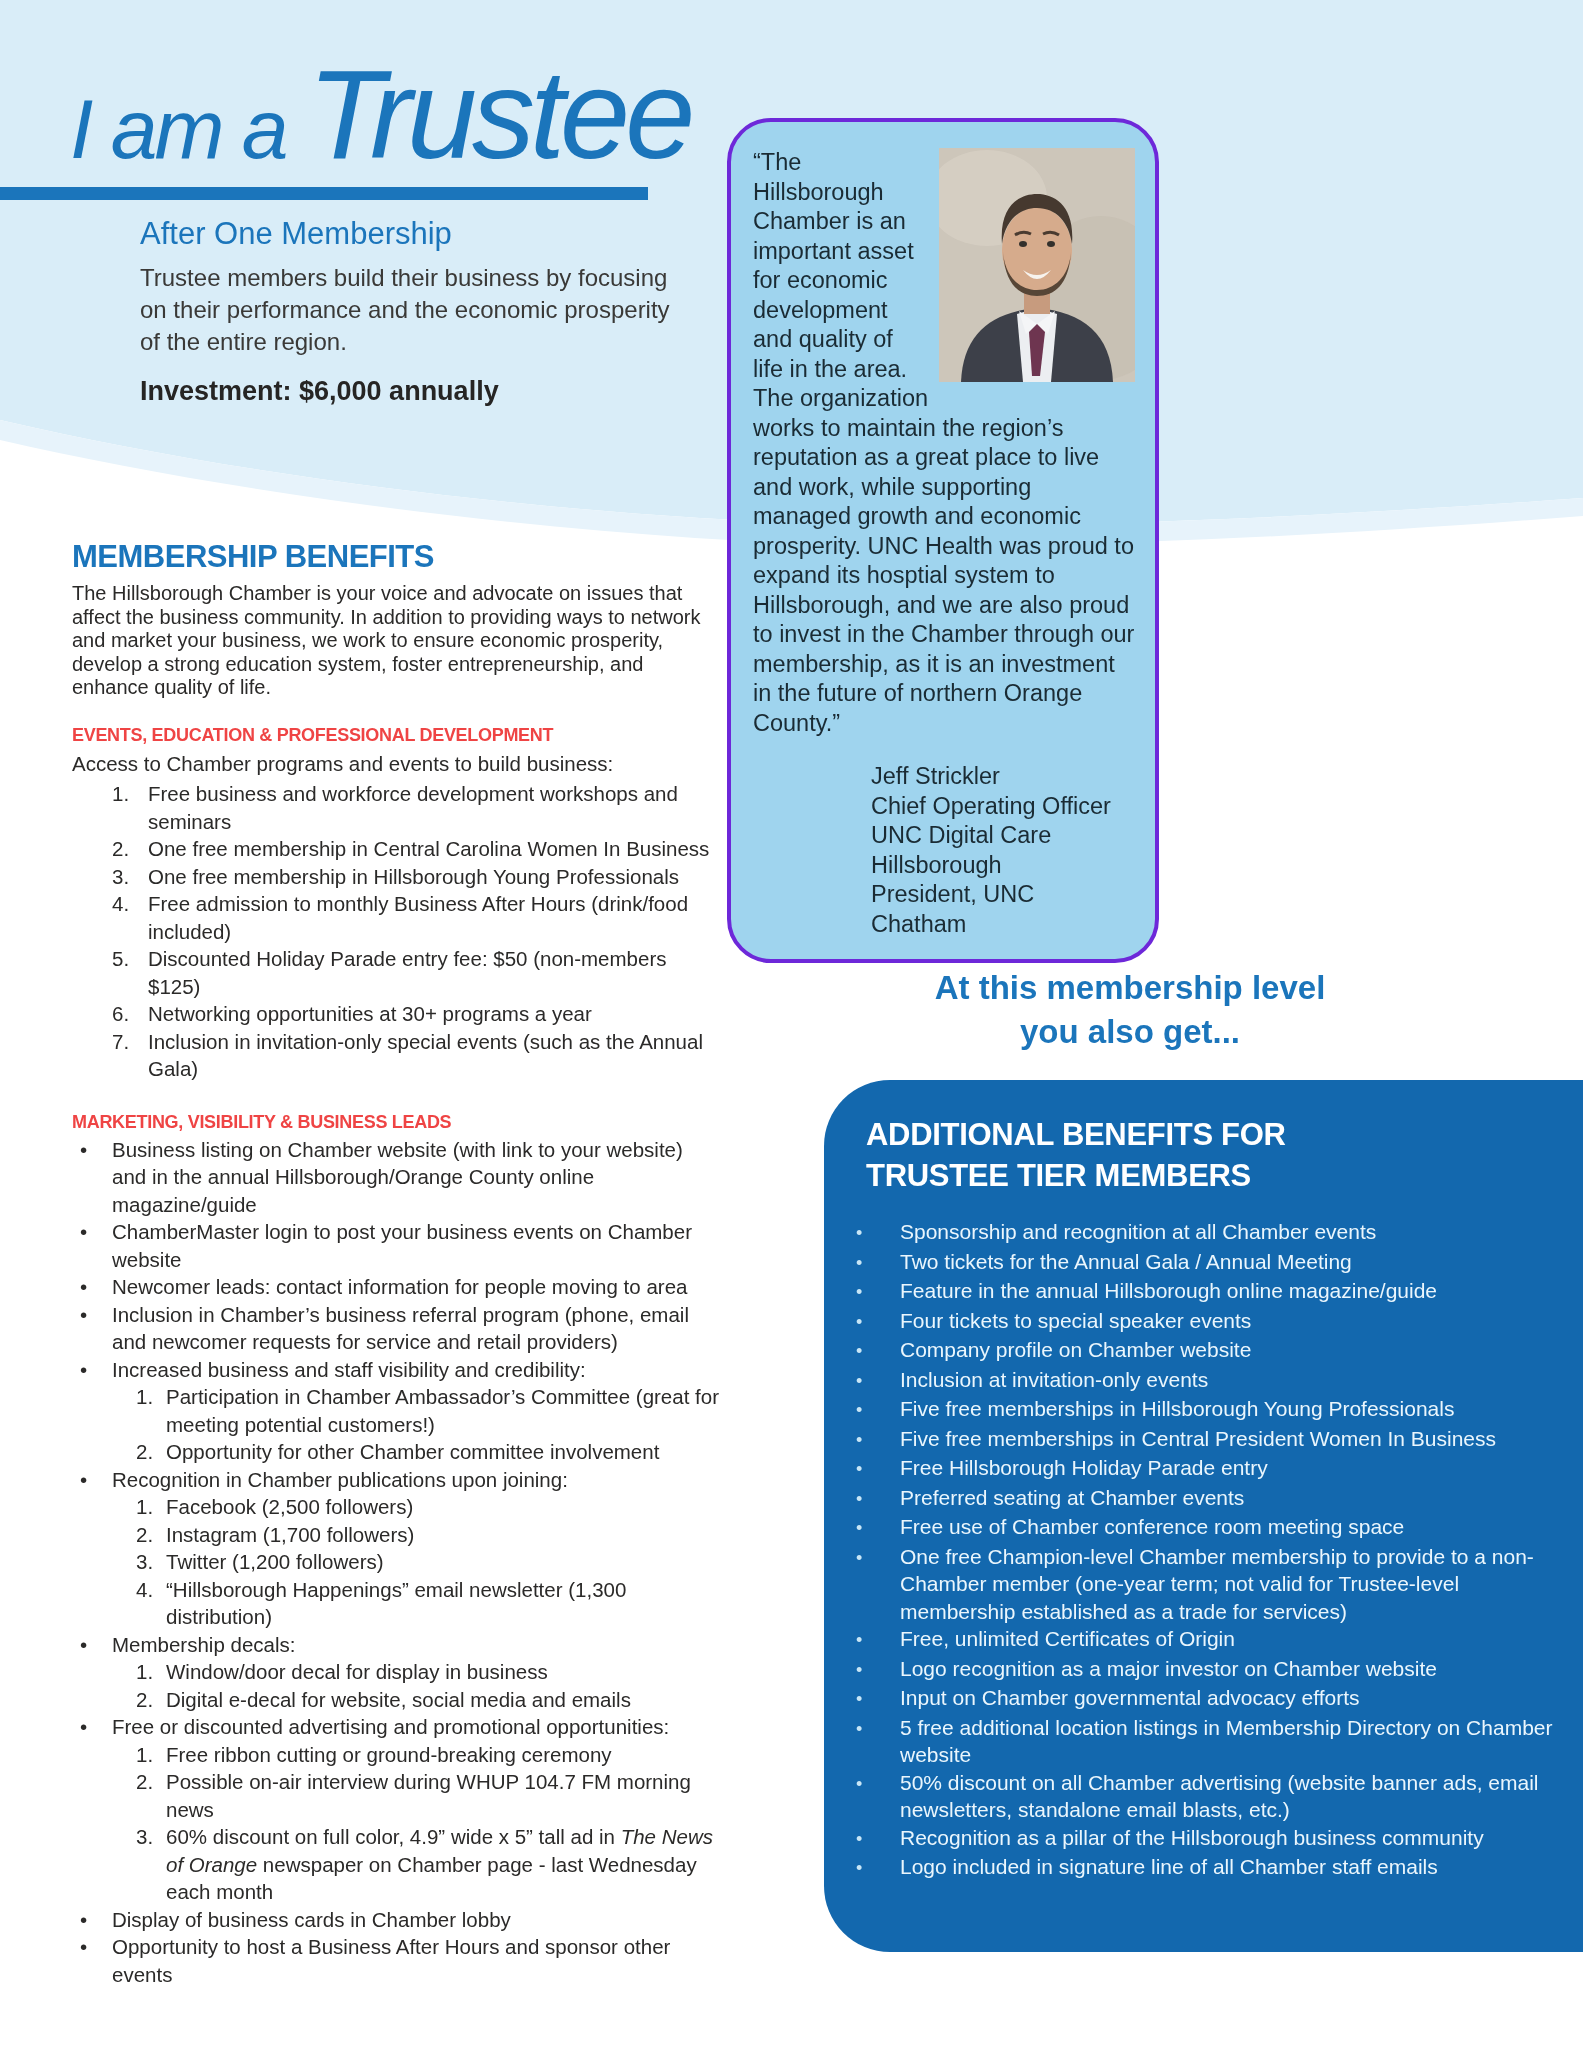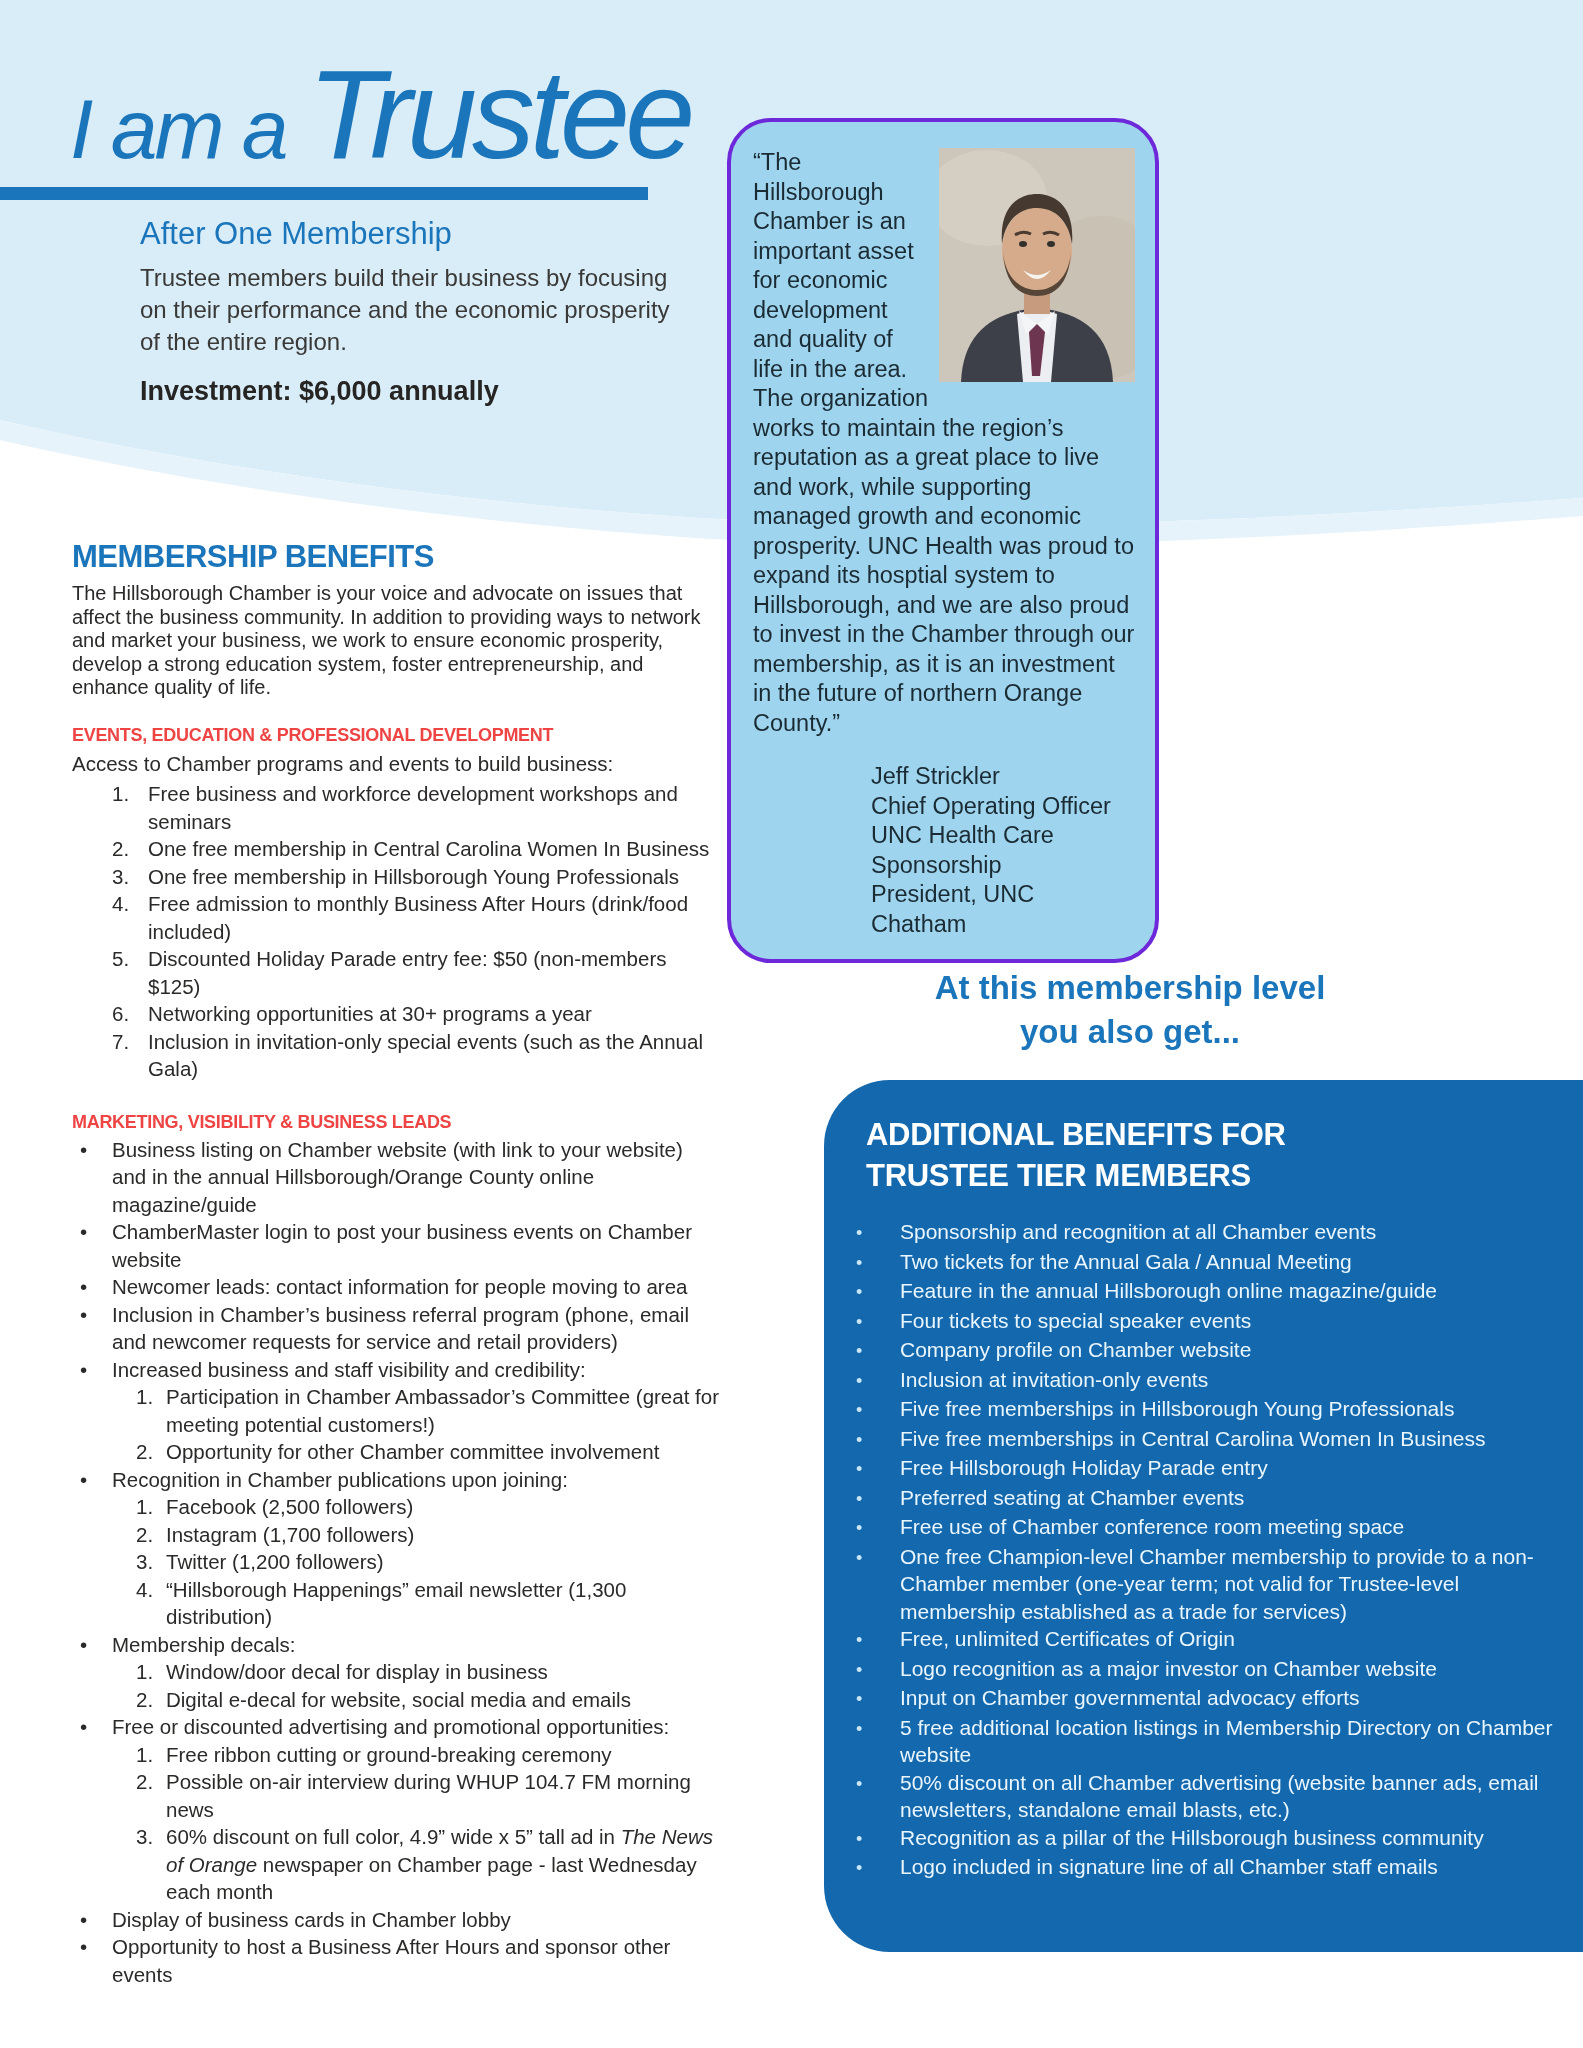--- a/index.html
+++ b/index.html
@@ -224,21 +224,21 @@
         <ellipse cx="84" cy="96" rx="4" ry="3" fill="#33302c"></ellipse>
         <ellipse cx="112" cy="96" rx="4" ry="3" fill="#33302c"></ellipse>
         <path d="M76 87 q8 -5 16 -1" stroke="#4a3b30" stroke-width="3" fill="none"></path>
         <path d="M104 86 q8 -4 16 1" stroke="#4a3b30" stroke-width="3" fill="none"></path>
       </svg>
     </div>
     <div class="quote-text">“The Hillsborough Chamber is an important asset for economic development and quality of life in the area.  The organization works to maintain the region’s reputation as a great place to live and work, while supporting managed growth and economic prosperity. UNC Health was proud to expand its hosptial system to Hillsborough, and we are also proud to invest in the Chamber through our membership, as it is an investment in the future of northern Orange County.”</div>
     <div class="quote-sig">
       <div>Jeff Strickler</div>
       <div>Chief Operating Officer</div>
-      <div>UNC Health Care Sponsorship</div>
+      <div>UNC Digital Care Hillsborough</div>
       <div>President, UNC Chatham</div>
     </div>
   </div>
 
   <div class="also-get">
     <div>At this membership level</div>
     <div>you also get...</div>
   </div>
 
   <div class="benefits-box">
@@ -270,21 +270,21 @@
         <div class="li">
           <span class="m">•</span>
           <span class="t"><span>Inclusion at invitation-only events</span></span>
         </div>
         <div class="li">
           <span class="m">•</span>
           <span class="t"><span>Five free memberships in Hillsborough Young Professionals</span></span>
         </div>
         <div class="li">
           <span class="m">•</span>
-          <span class="t"><span>Five free memberships in Central Carolina Women In Business</span></span>
+          <span class="t"><span>Five free memberships in Central President Women In Business</span></span>
         </div>
         <div class="li">
           <span class="m">•</span>
           <span class="t"><span>Free Hillsborough Holiday Parade entry</span></span>
         </div>
         <div class="li">
           <span class="m">•</span>
           <span class="t"><span>Preferred seating at Chamber events</span></span>
         </div>
         <div class="li">

